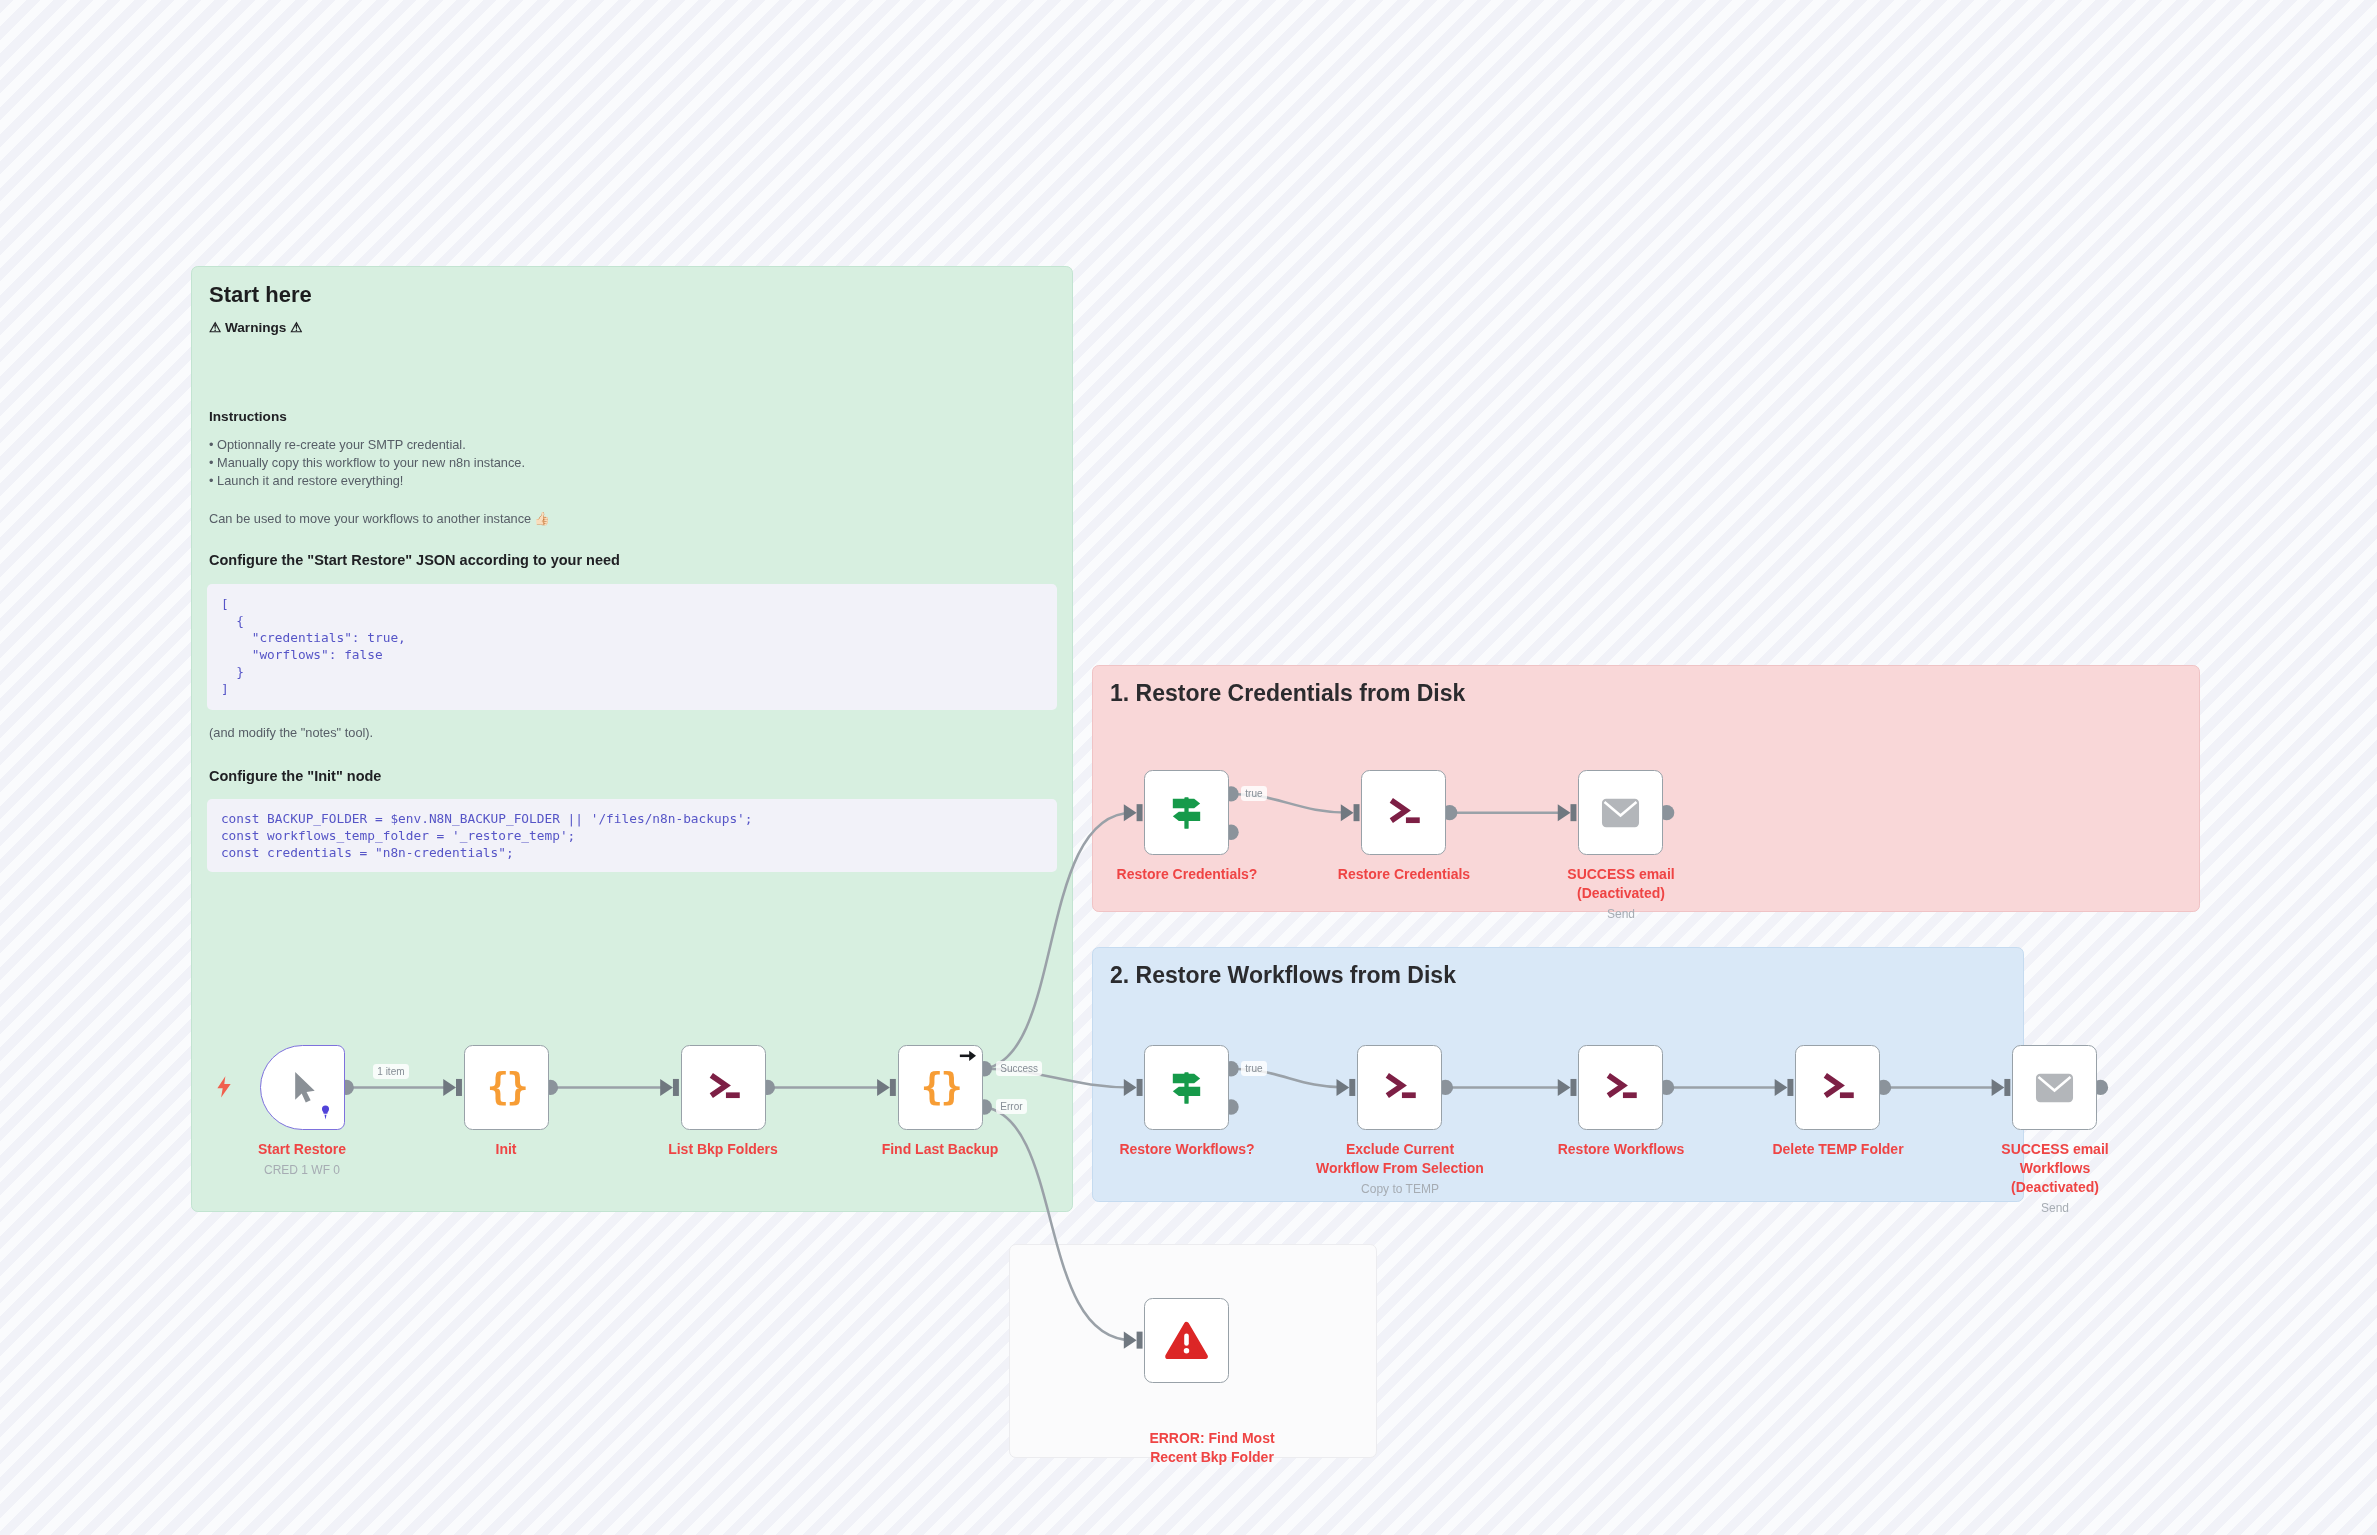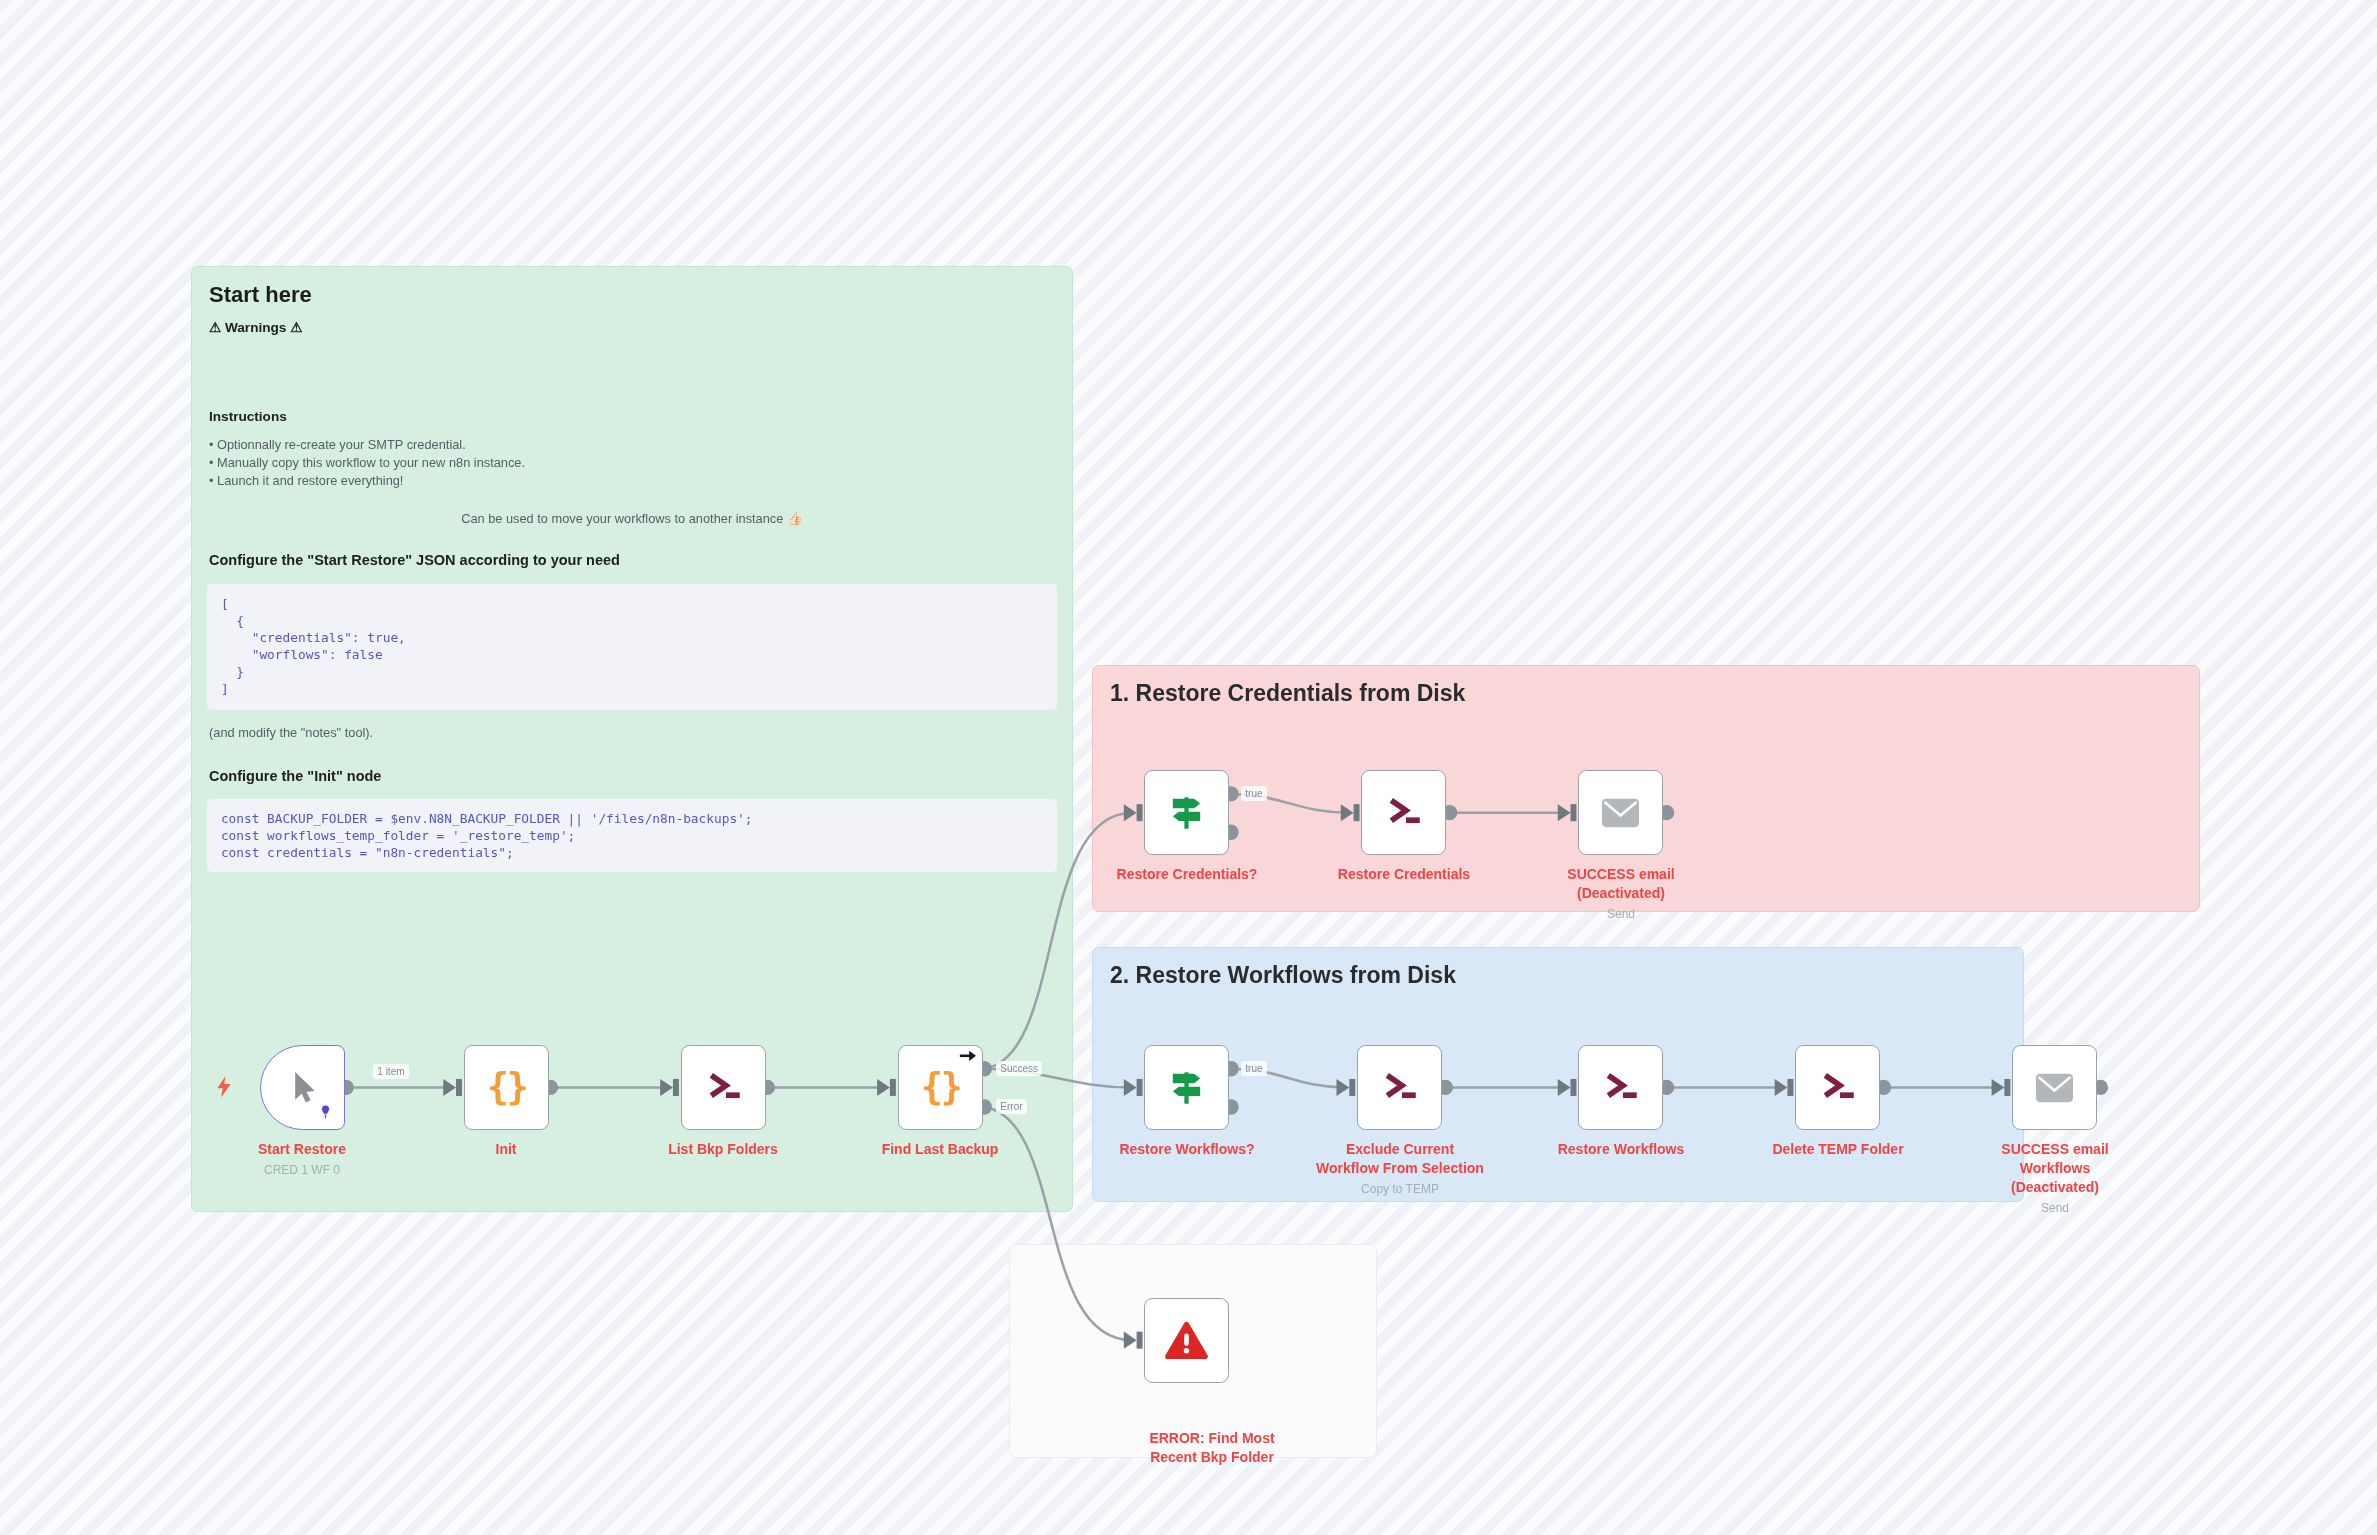--- a/index.html
+++ b/index.html
@@ -54,21 +54,21 @@
 </head>
 <body>
 
 <div class="note note--green" style="left:183px;top:266px;width:882px;height:946px;margin-left:8px;">
   <div class="note-block t-title" style="top:14.5px;">Start here</div>
   <div class="note-block t-h2" style="top:52px;">⚠ Warnings ⚠</div>
   <div class="note-block t-h2" style="top:142px;">Instructions</div>
   <div class="note-block t-body" style="top:169px;">• Optionnally re-create your SMTP credential.
 • Manually copy this workflow to your new n8n instance.
 • Launch it and restore everything!</div>
-  <div class="note-block t-body" style="top:243px;text-align:center;">Can be used to move your workflows to another instance 👍🏻</div>
+  <div class="note-block t-body" style="top:243px;">Can be used to move your workflows to another instance 👍🏻</div>
   <div class="note-block t-h2" style="top:285px;font-size:14.5px;">Configure the "Start Restore" JSON according to your need</div>
   <div class="codeblock" style="top:317px;height:126px;">
     <pre>[
   {
     "credentials": true,
     "worflows": false
   }
 ]</pre>
   </div>
   <div class="note-block t-body" style="top:457px;">(and modify the "notes" tool).</div>

